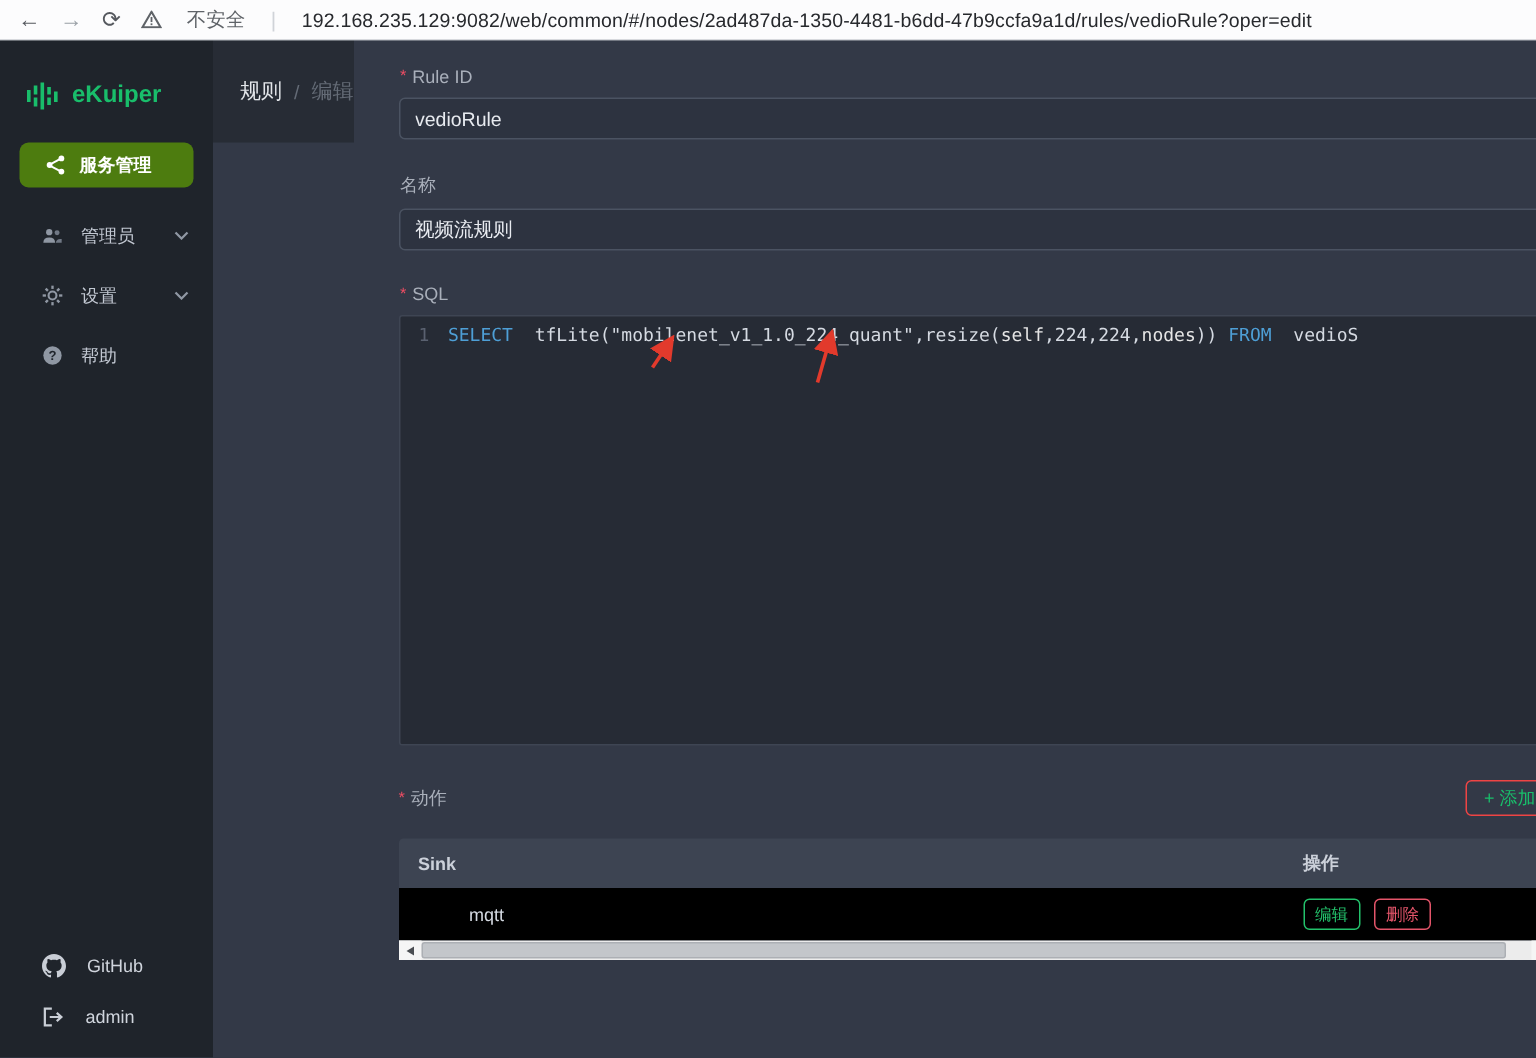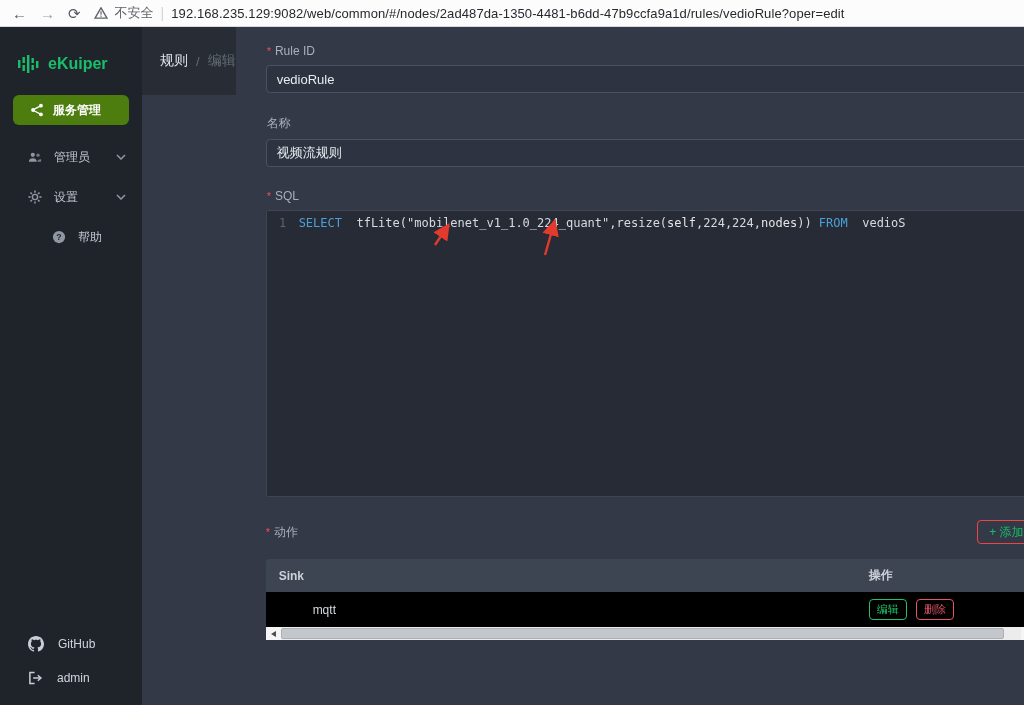--- a/index.html
+++ b/index.html
@@ -4,38 +4,38 @@
 <style>
   * { margin:0; padding:0; box-sizing:border-box; }
   html,body { width:1024px; height:705px; overflow:hidden; background:#333947;
     font-family:"Liberation Sans", sans-serif; }
 
   
   .browser-bar { height:27px; background:#fcfcfd; border-bottom:1px solid #d7d9dd;
     display:flex; align-items:center; padding:0 12px; gap:13px; }
   .nav-ico { font-size:15px; color:#55585e; line-height:1; cursor:pointer; }
   .nav-ico.fwd { color:#9aa0a6; }
-  .url-zone { display:flex; align-items:center; gap:7px; font-size:13px; color:#5f6368; }
+  .url-zone { display:flex; align-items:center; gap:17px; font-size:13px; color:#5f6368; }
   .warn-tri { width:14px; height:12px; }
   .url-sep { color:#d0d3d8; font-size:14px; }
   .url-text { color:#27292d; font-size:13px; letter-spacing:0.1px; }
 
   
   .app { display:flex; height:678px; }
 
   
   .sidebar { width:142px; background:#1f242b; display:flex; flex-direction:column; flex-shrink:0; }
   .logo-row { display:flex; align-items:center; gap:9px; padding:26px 0 6px 17px; }
   .brand { color:#19be6b; font-weight:bold; font-size:16px; }
   .service-btn { margin:14px 13px 0 13px; height:30px; background:#4d7c0f; border:none;
     border-radius:6px; color:#fff; font-size:12px; font-weight:bold; display:flex;
     align-items:center; gap:9px; padding-left:17px; cursor:pointer; }
   .menu { margin-top:12px; }
   .menu-item { height:40px; display:flex; align-items:center; gap:12px;
-    padding:0 16px 0 28px; color:#c2c8d2; font-size:12px; cursor:pointer;justify-content:center; }
+    padding:0 16px 0 28px; color:#c2c8d2; font-size:12px; cursor:pointer; }
   .menu-item .chev { margin-left:auto; }
   .sidebar-footer { margin-top:auto; padding-bottom:10px; }
   .foot-item { height:34px; display:flex; align-items:center; gap:14px;
     padding-left:28px; color:#d0d5dd; font-size:12px; cursor:pointer; }
 
   
   .main { flex:1; display:flex; min-width:0; }
   .page-header { height:68px; background:#272c35; display:flex; align-items:center;
     padding-left:18px; flex-shrink:0; }
   .crumb-cur { color:#e3e6ea; font-size:14px; }

